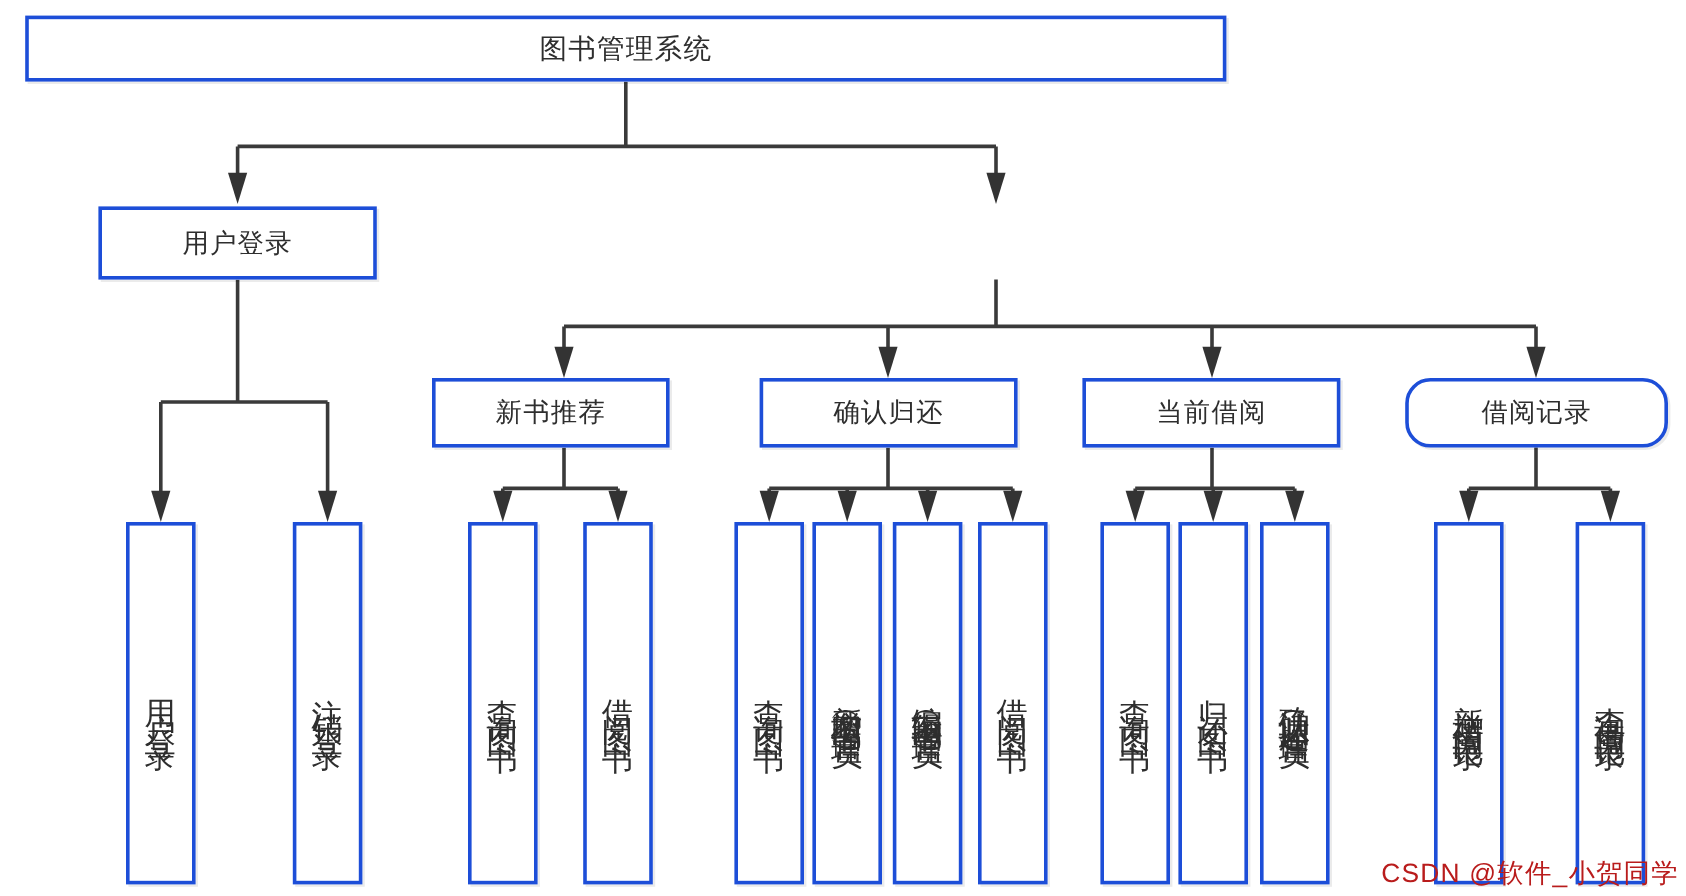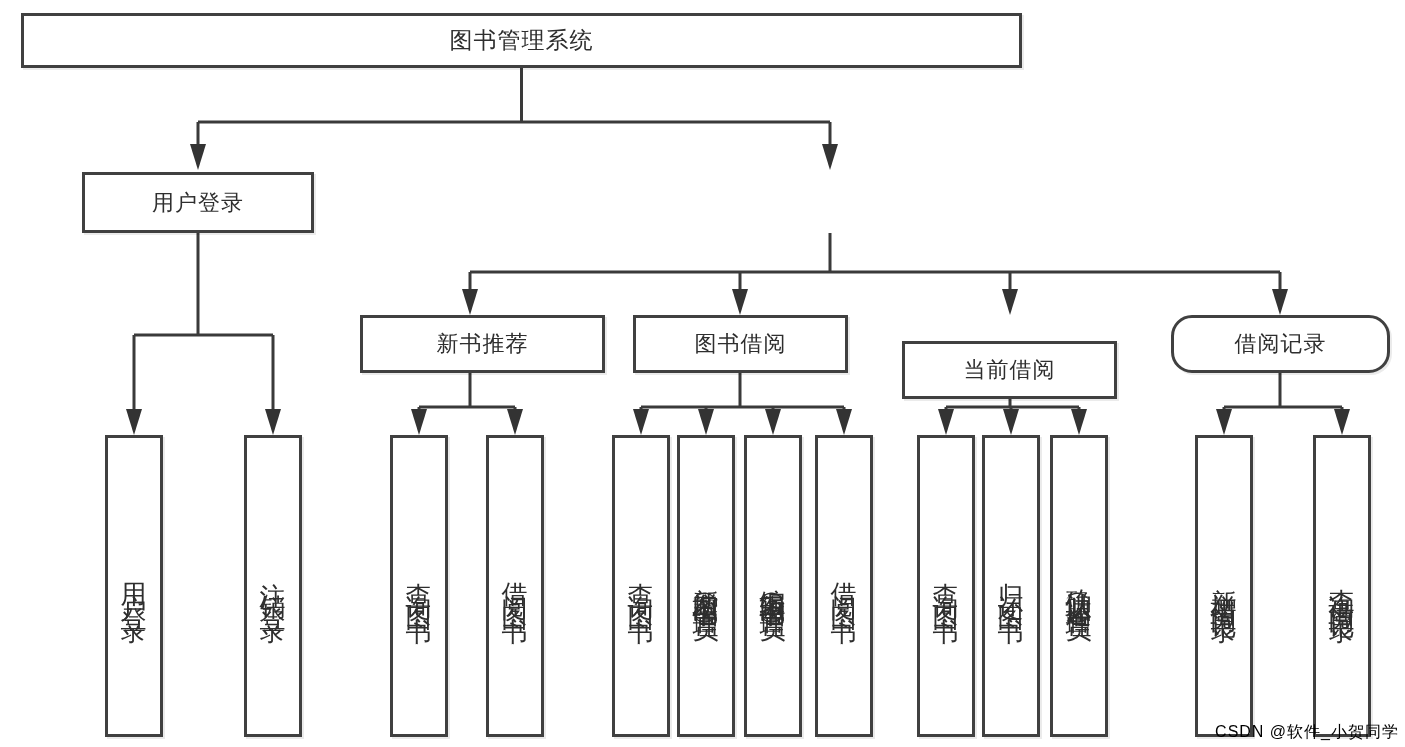--- a/index.html
+++ b/index.html
@@ -20,37 +20,37 @@
     position: absolute;
     left: 0;
     top: 0;
     width: 1405px;
     height: 747px;
   }
   .box {
     position: absolute;
     box-sizing: border-box;
     background: #ffffff;
-    border: 3px solid #404040;
+    border: 3px solid #1d4ed8;
     display: flex;
     align-items: center;
     justify-content: center;
     box-shadow: 2px 2px 0 rgba(0,0,0,0.08);
   }
   .hbox {
     font-size: 22px;
     letter-spacing: 1px;
     white-space: nowrap;
   }
   #root { left: 21px; top: 13px; width: 1001px; height: 55px; font-size: 23px; }
   #n-user { left: 82px;  top: 172px; width: 232px; height: 61px; }
   #n-book { left: 712px; top: 172px; width: 236px; height: 61px; }
-  #s0 { left: 360px;  top: 315px; width: 245px; height: 58px; }
+  #s0 { left: 360px;  top: 315px; width: 198px; height: 58px; }
   #s1 { left: 633px;  top: 315px; width: 215px; height: 58px; }
-  #s2 { left: 902px;  top: 315px; width: 215px; height: 58px; margin-top: 26px; }
+  #s2 { left: 902px;  top: 315px; width: 215px; height: 58px; }
   #s3 { left: 1171px; top: 315px; width: 219px; height: 58px; border-radius: 21px; }
   .vbox {
     top: 435px;
     width: 58px;
     height: 302px;
     writing-mode: vertical-rl;
     text-orientation: mixed;
     font-size: 26px;
     letter-spacing: 6px;
     line-height: 1;
@@ -67,22 +67,22 @@
   #c3 { left: 815px; }
   #d0 { left: 917px; }
   #d1 { left: 982px; }
   #d2 { left: 1050px; }
   #e0 { left: 1195px; }
   #e1 { left: 1313px; }
   .watermark {
     position: absolute;
     right: 6px;
     bottom: 4px;
-    font-size: 16px;
-    color: #000000;
+    font-size: 22px;
+    color: #b91c1c;
     letter-spacing: 1px;
     white-space: nowrap;
   }
 </style>
 </head>
 <body>
 
 <div class="stage">
 
   <svg class="wires" viewBox="0 0 1405 747" xmlns="http://www.w3.org/2000/svg">
@@ -120,21 +120,21 @@
       <polygon points="1216,409 1232,409 1224,435"></polygon>
       <polygon points="1334,409 1350,409 1342,435"></polygon>
     </g>
   </svg>
 
   <div id="root" class="box hbox">图书管理系统</div>
 
   <div id="n-user" class="box hbox">用户登录</div>
 
   <div id="s0" class="box hbox">新书推荐</div>
-  <div id="s1" class="box hbox">图书借阅</div>
+  <div id="s1" class="box hbox">确认归还</div>
   <div id="s2" class="box hbox">当前借阅</div>
   <div id="s3" class="box hbox">借阅记录</div>
 
   <div id="a0" class="box vbox sp4">用户登录</div>
   <div id="a1" class="box vbox sp4">注销登录</div>
 
   <div id="b0" class="box vbox sp4">查询图书</div>
   <div id="b1" class="box vbox sp4">借阅图书</div>
 
   <div id="c0" class="box vbox sp4">查询图书</div>

